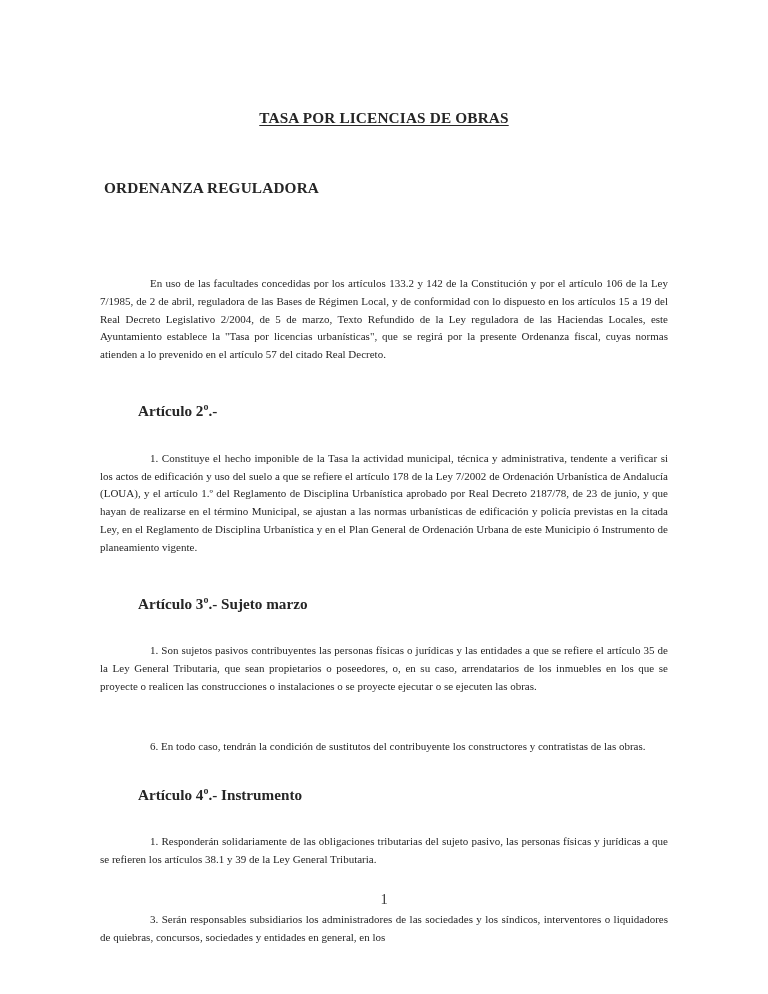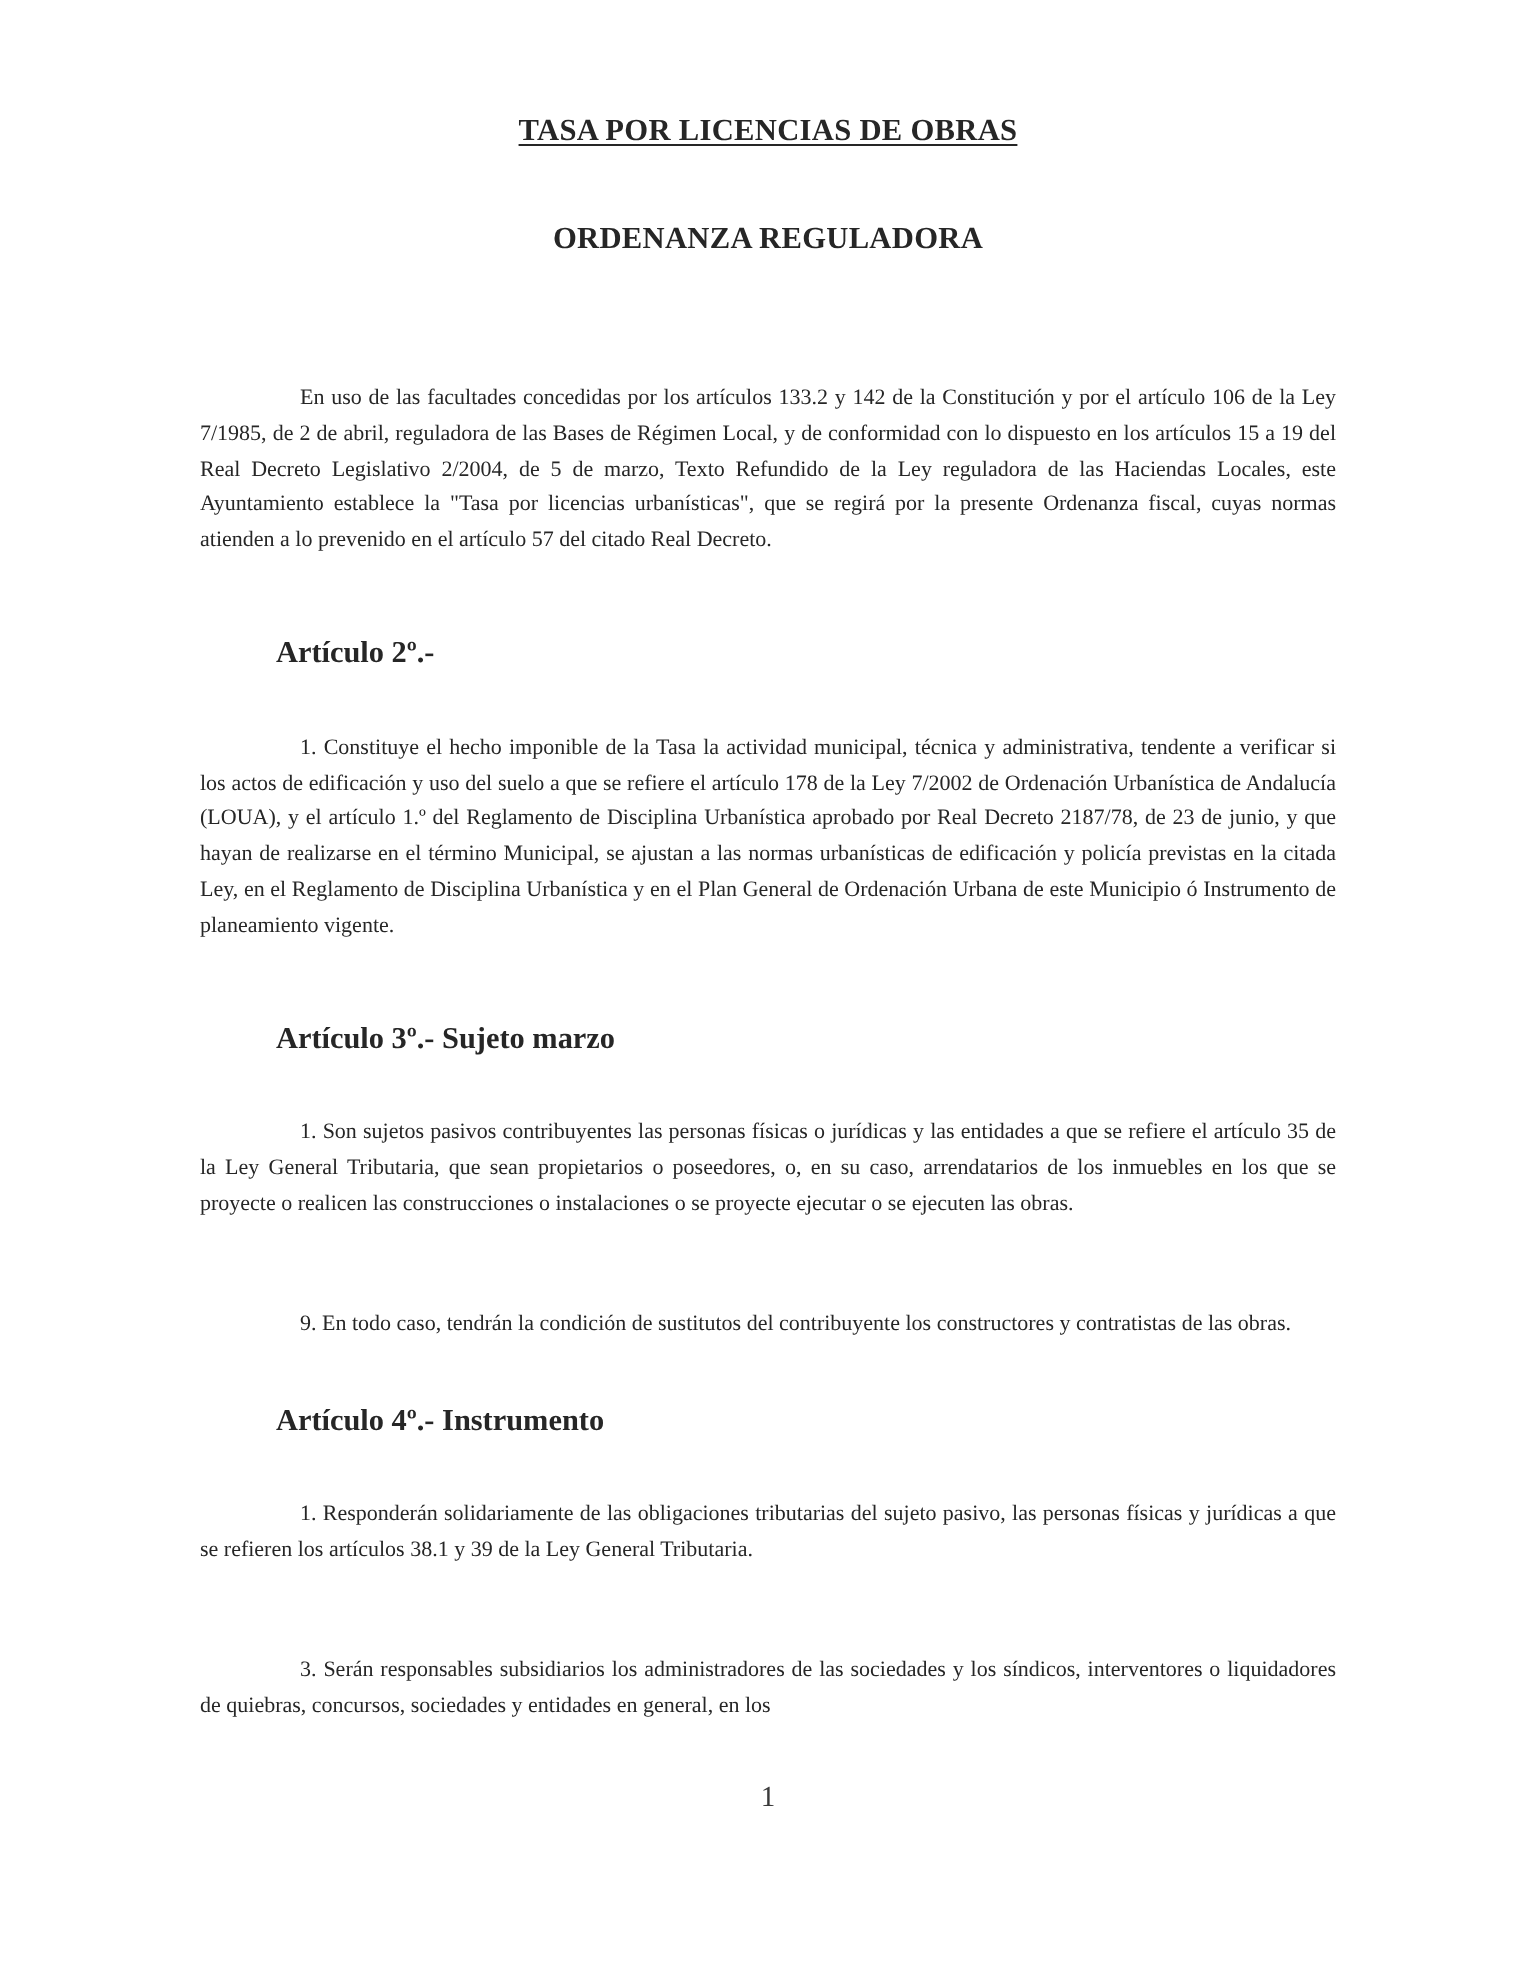--- a/index.html
+++ b/index.html
@@ -32,34 +32,34 @@
     width: 592px;
   }
 
   
   .doc-title {
     text-align: center;
     font-weight: bold;
     font-size: 15.3px;
     letter-spacing: 0.15px;
     margin: 0;
-    padding-top: 57px;
+    padding-top: 109px;
     line-height: 18px;
   }
   .doc-title span.ul {
     text-decoration: underline;
     text-underline-offset: 2px;
   }
 
   .doc-subtitle {
-    text-align: center;
+    text-align: left;
     font-weight: bold;
     font-size: 15.3px;
     letter-spacing: 0.15px;
-    margin: 0;
+    margin: 16px;
     padding-top: 36px;
     line-height: 18px;
   }
 
   .article-heading {
     font-weight: bold;
     font-size: 15.2px;
     margin: 0;
     padding-left: 50px;
     line-height: 17.8px;
@@ -112,21 +112,21 @@
     <h3 class="article-heading">Artículo 2º.-</h3>
     <div class="gap-sm"></div>
     <p class="para">1. Constituye el hecho imponible de la Tasa la actividad municipal, técnica y administrativa, tendente a verificar si los actos de edificación y uso del suelo a que se refiere el artículo 178 de la Ley 7/2002 de Ordenación Urbanística de Andalucía (LOUA), y el artículo 1.º del Reglamento de Disciplina Urbanística aprobado por Real Decreto 2187/78, de 23 de junio, y que hayan de realizarse en el término Municipal, se ajustan a las normas urbanísticas de edificación y policía previstas en la citada Ley, en el Reglamento de Disciplina Urbanística y en el Plan General de Ordenación Urbana de este Municipio ó Instrumento de planeamiento vigente.</p>
 
     <div class="gap-md"></div>
 
     <h3 class="article-heading">Artículo 3º.- Sujeto marzo</h3>
     <div class="gap-sm"></div>
     <p class="para">1. Son sujetos pasivos contribuyentes las personas físicas o jurídicas y las entidades a que se refiere el artículo 35 de la Ley General Tributaria, que sean propietarios o poseedores, o, en su caso, arrendatarios de los inmuebles en los que se proyecte o realicen las construcciones o instalaciones o se proyecte ejecutar o se ejecuten las obras.</p>
     <div class="gap-sm"></div>
-    <p class="para">9. En todo caso, tendrán la condición de sustitutos del contribuyente los constructores y contratistas de las obras.</p>
+    <p class="para">6. En todo caso, tendrán la condición de sustitutos del contribuyente los constructores y contratistas de las obras.</p>
 
     <div class="gap-sm"></div>
 
     <h3 class="article-heading">Artículo 4º.- Instrumento</h3>
     <div class="gap-sm"></div>
     <p class="para">1. Responderán solidariamente de las obligaciones tributarias del sujeto pasivo, las personas físicas y jurídicas a que se refieren los artículos 38.1 y 39 de la Ley General Tributaria.</p>
     <div class="gap-sm"></div>
     <p class="para">3. Serán responsables subsidiarios los administradores de las sociedades y los síndicos, interventores o liquidadores de quiebras, concursos, sociedades y entidades en general, en los</p>
 
   </div>

